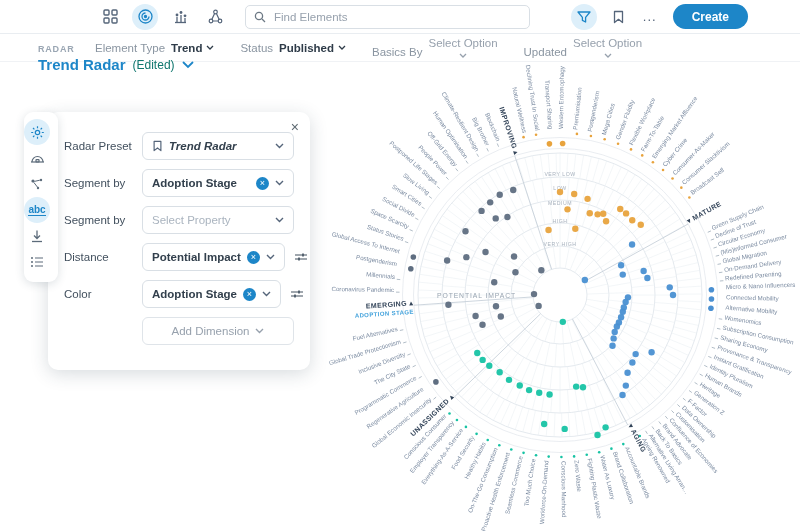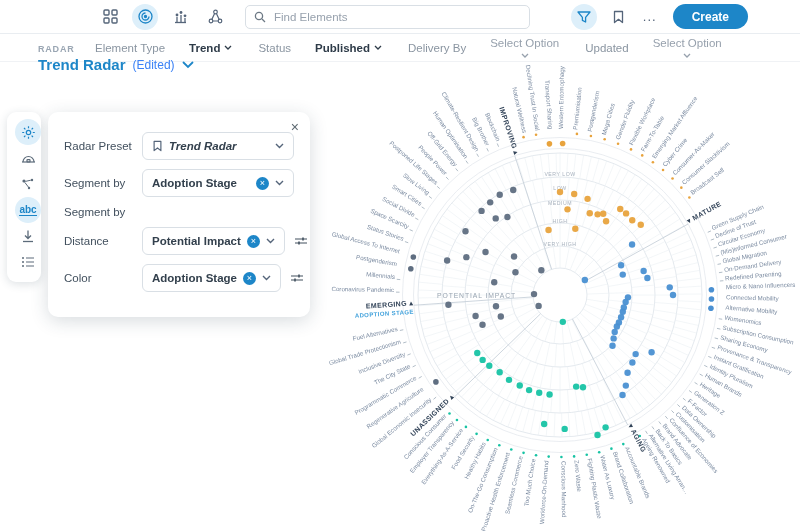--- a/index.html
+++ b/index.html
@@ -10,33 +10,33 @@
   .nav-ico{width:26px;height:26px;display:flex;align-items:center;justify-content:center;border-radius:50%;color:#55657a;margin-right:9px;cursor:pointer;}
   .nav-ico.active{background:#ddeffa;color:#1d86c8;}
   .search{flex:0 0 285px;height:24px;border:1px solid #d9dfe5;border-radius:5px;display:flex;align-items:center;padding:0 8px;gap:6px;margin-left:8px;box-sizing:border-box;color:#8a95a1;}
   .search input{border:none;outline:none;flex:1;font-size:11.5px;font-family:"Liberation Sans",sans-serif;color:#3a4754;background:transparent;}
   .search input::placeholder{color:#97a1ad;}
   .sp{flex:1}
   .create{background:#1d86c8;color:#fff;border:none;border-radius:14px;height:25px;padding:4px 19px;font-size:12px;font-weight:bold;font-family:"Liberation Sans",sans-serif;cursor:pointer;margin-left:14px;}
   .dots3{color:#55657a;font-size:13px;letter-spacing:1px;margin:0 2px;cursor:pointer;}
   
   .filterbar{display:flex;align-items:center;height:27px;padding-left:95px;gap:26px;border-bottom:1px solid #f0f2f5;font-size:11.5px;}
-  .fi{display:flex;align-items:center;gap:24px;cursor:pointer;}
+  .fi{display:flex;align-items:flex-end;gap:6px;cursor:pointer;}
   .fi .lab{color:#8a95a1;}
   .fi .val{color:#2e3b48;font-weight:bold;display:flex;align-items:center;gap:4px;}
   .fi .val.muted{color:#97a1ad;font-weight:normal;flex-direction:column;}
   .chev{display:inline-block;}
   
   .heading{position:absolute;left:38px;top:44px;}
   .kicker{font-size:9px;letter-spacing:.8px;color:#9aa6b3;font-weight:bold;}
   .title-row{display:flex;align-items:center;gap:7px;margin-top:2px;}
   .title{font-size:15px;font-weight:bold;color:#1d86c8;}
-  .edited{font-size:12px;color:#3b82f6;}
+  .edited{font-size:12px;color:#0f766e;}
   
-  .vtools{position:absolute;left:7px;top:112px;width:34px;background:#fff;border-radius:9px;box-shadow:0 2px 10px rgba(40,60,80,.16);padding:7px 0;display:flex;flex-direction:column;align-items:flex-end;z-index:3;}
+  .vtools{position:absolute;left:24px;top:112px;width:34px;background:#fff;border-radius:9px;box-shadow:0 2px 10px rgba(40,60,80,.16);padding:7px 0;display:flex;flex-direction:column;align-items:flex-start;z-index:3;}
   .vt{width:26px;height:26px;border-radius:50%;display:flex;align-items:center;justify-content:center;color:#5c6b7a;cursor:pointer;}
   .vt.active{background:#ddeffa;color:#1d86c8;}
   .abc{font-size:10px;font-weight:bold;border-bottom:1.5px solid currentColor;line-height:10px;}
   
   .panel{position:absolute;left:48px;top:112px;width:262px;background:#fff;border-radius:10px;box-shadow:0 4px 18px rgba(40,60,80,.18);padding:20px 16px 16px;box-sizing:border-box;z-index:2;}
   .close{position:absolute;top:8px;right:11px;color:#5c6870;font-size:14px;line-height:14px;cursor:pointer;}
   .prow{display:flex;align-items:center;margin-bottom:9px;}
   .plab{flex:0 0 78px;font-size:11.5px;color:#42505e;}
   .ctrl{flex:1;height:28px;border:1px solid #d9dfe5;border-radius:6px;display:flex;align-items:center;padding:0 9px;gap:6px;box-sizing:border-box;cursor:pointer;background:#fff;}
   .ctrl .cv{font-size:11.5px;font-weight:bold;color:#33404d;white-space:nowrap;overflow:hidden;}
@@ -135,21 +135,21 @@
     <div class="fi">
       <span class="lab">Status</span>
       <span class="val">
           <span>Published</span>
         <svg class="chev" width="8" height="5" viewBox="0 0 8 5">
             <path d="M1 1l3 3 3-3" fill="none" stroke="#2e3b48" stroke-width="1.3"></path>
           </svg>
         </span>
     </div>
     <div class="fi">
-      <span class="lab">Delivery By</span>
+      <span class="lab">Basics By</span>
       <span class="val muted">
           <span>Select Option</span>
         <svg class="chev" width="8" height="5" viewBox="0 0 8 5">
             <path d="M1 1l3 3 3-3" fill="none" stroke="#97a1ad" stroke-width="1.3"></path>
           </svg>
         </span>
     </div>
     <div class="fi">
       <span class="lab">Updated</span>
       <span class="val muted">
@@ -253,20 +253,28 @@
             <span class="xcirc">×</span>
             <svg width="9" height="6" viewBox="0 0 9 6">
               <path d="M1 1l3.5 3.5L8 1" fill="none" stroke="#55657a" stroke-width="1.4"></path>
             </svg>
           </span>
       </div>
     </div>
 
     <div class="prow">
       <span class="plab">Segment by</span>
+      <div class="ctrl">
+        <span class="cv ph">Select Property</span>
+        <span class="right">
+            <svg width="9" height="6" viewBox="0 0 9 6">
+              <path d="M1 1l3.5 3.5L8 1" fill="none" stroke="#55657a" stroke-width="1.4"></path>
+            </svg>
+          </span>
+      </div>
     </div>
 
     <div class="prow">
       <span class="plab">Distance</span>
       <div class="ctrl">
         <span class="cv">Potential Impact</span>
         <span class="right">
             <span class="xcirc">×</span>
             <svg width="9" height="6" viewBox="0 0 9 6">
               <path d="M1 1l3.5 3.5L8 1" fill="none" stroke="#55657a" stroke-width="1.4"></path>
@@ -297,20 +305,29 @@
       <span class="sliders">
           <svg width="14" height="12" viewBox="0 0 14 12">
             <g stroke="currentColor" stroke-width="1.2">
               <path d="M1 4h12M1 8h12"></path>
               <path d="M9 2.4v3.2M5 6.4v3.2" stroke-width="1.6"></path>
             </g>
           </svg>
         </span>
     </div>
 
+    <div class="prow" style="margin-top:2px;">
+      <span class="plab"></span>
+      <button class="adddim">
+        <span>Add Dimension</span>
+        <svg width="9" height="6" viewBox="0 0 9 6">
+            <path d="M1 1l3.5 3.5L8 1" fill="none" stroke="#97a1ad" stroke-width="1.4"></path>
+          </svg>
+      </button>
+    </div>
 
   </div>
 
   <div id="radar-wrap">
     <svg id="radar-svg" width="482" height="466" viewBox="0 0 482 466" font-family="Liberation Sans, sans-serif">
         <circle cx="242" cy="230" r="146.5" fill="none" stroke="#e4e9ee" stroke-width="0.8"></circle>
         <circle cx="242" cy="230" r="157.5" fill="none" stroke="#e4e9ee" stroke-width="0.8"></circle>
         <circle cx="242" cy="230" r="142" fill="none" stroke="#d8dfe6" stroke-width="0.7"></circle>
         <circle cx="242" cy="230" r="118" fill="none" stroke="#d8dfe6" stroke-width="0.7"></circle>
         <circle cx="242" cy="230" r="95" fill="none" stroke="#d8dfe6" stroke-width="0.7"></circle>

